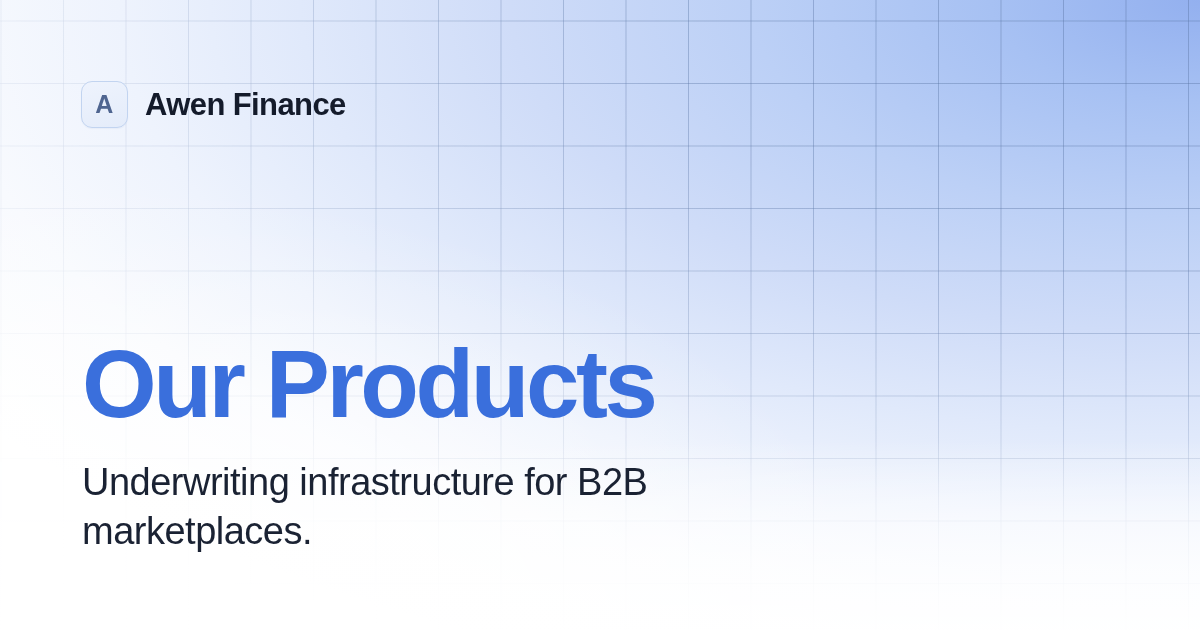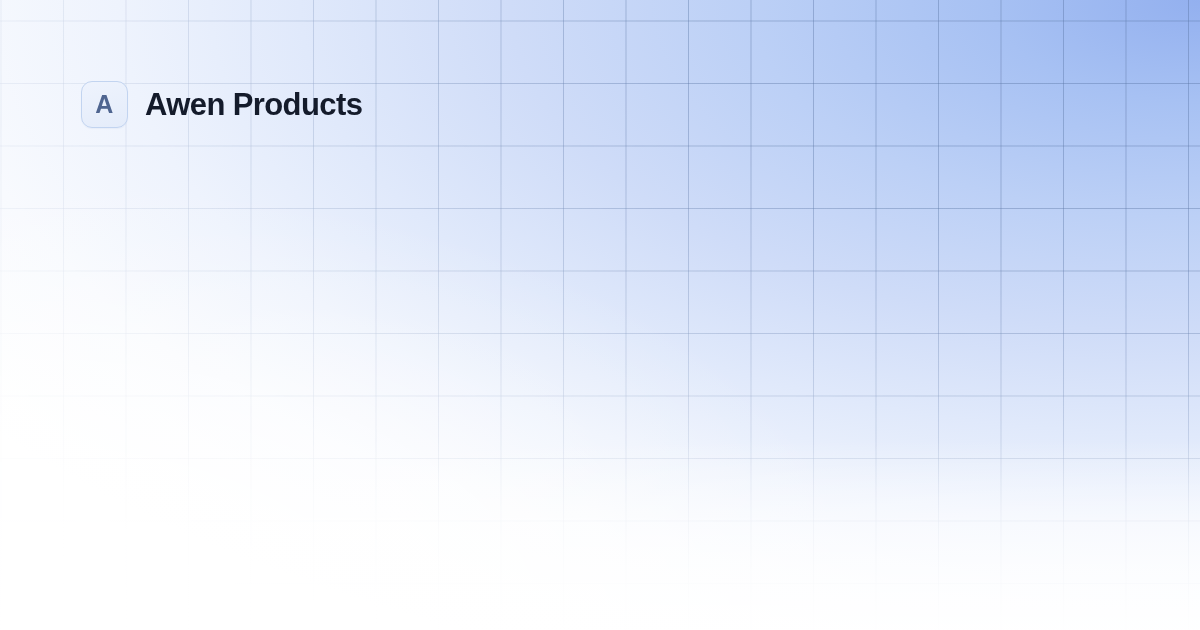--- a/index.html
+++ b/index.html
@@ -187,18 +187,22 @@
   <div class="bg-bloom"></div>
   <div class="bg-grid"></div>
   <div class="bg-bottom-fade"></div>
 
   <div class="content">
 
     <div class="brand">
       <div class="brand-badge">
         <span class="brand-badge-letter">A</span>
       </div>
-      <span class="brand-name">Awen Products</span>
+      <span class="brand-name">Awen Finance</span>
     </div>
 
+    <div class="hero">
+      <h1 class="hero-title">Our Products</h1>
+      <p class="hero-subtitle">Underwriting infrastructure for B2B marketplaces.</p>
+    </div>
 
   </div>
 </div>
 
 </body></html>

